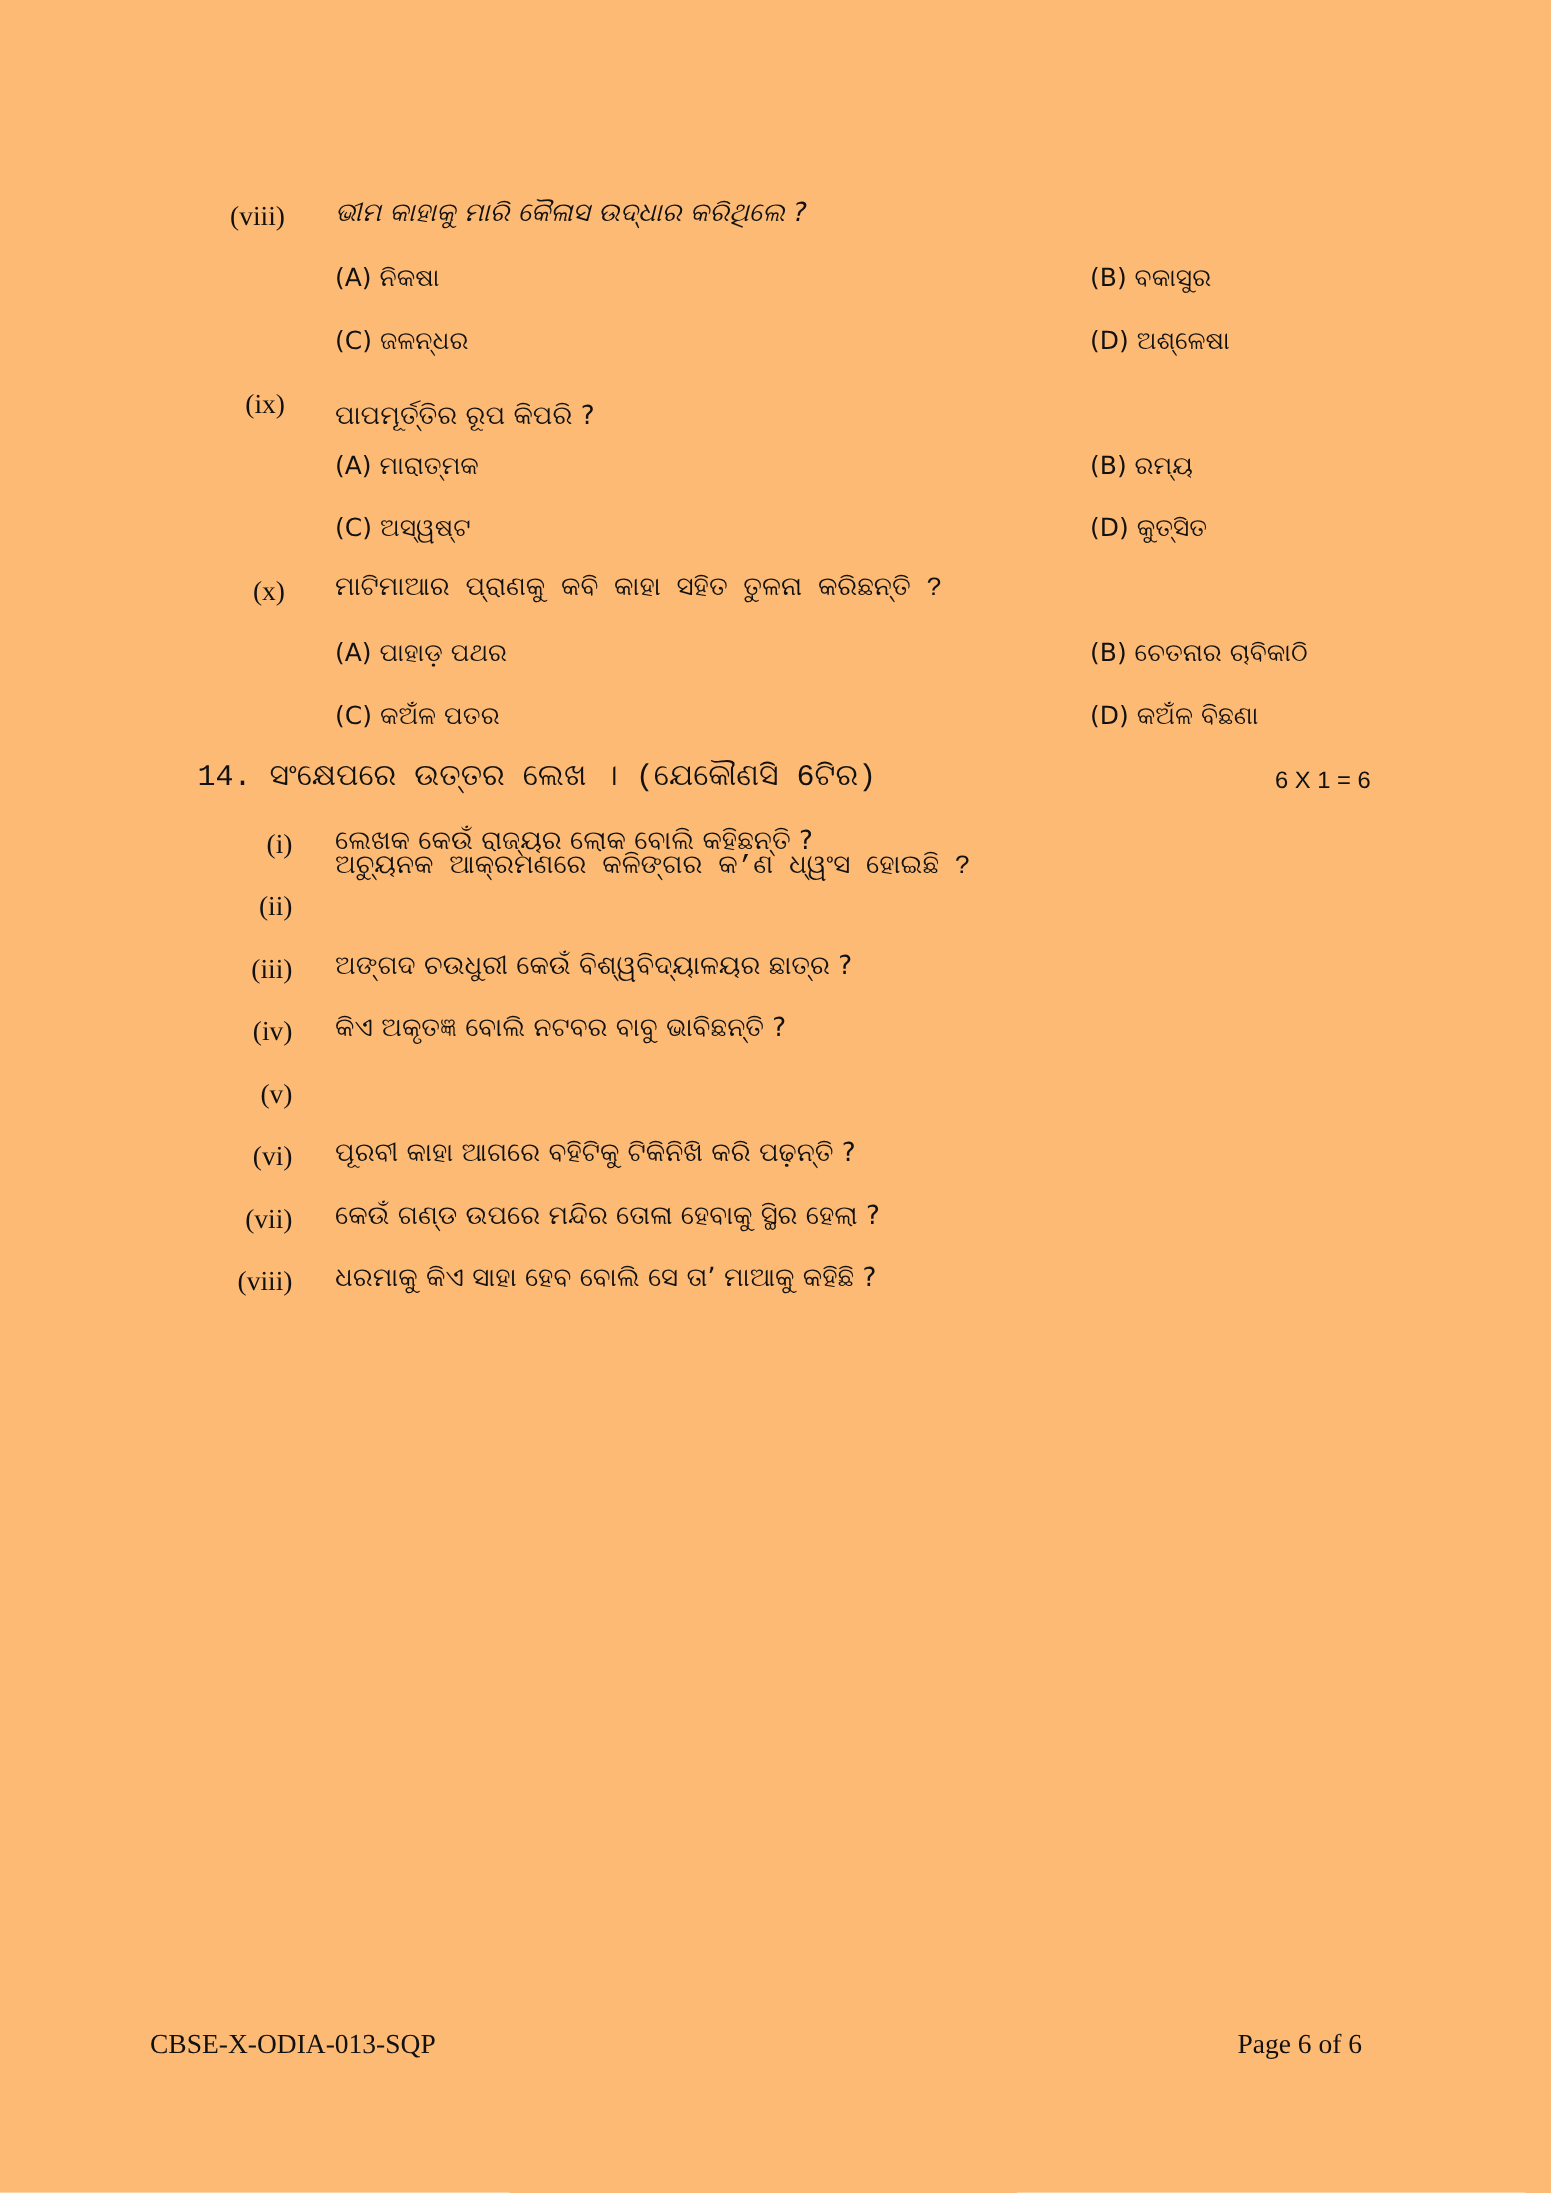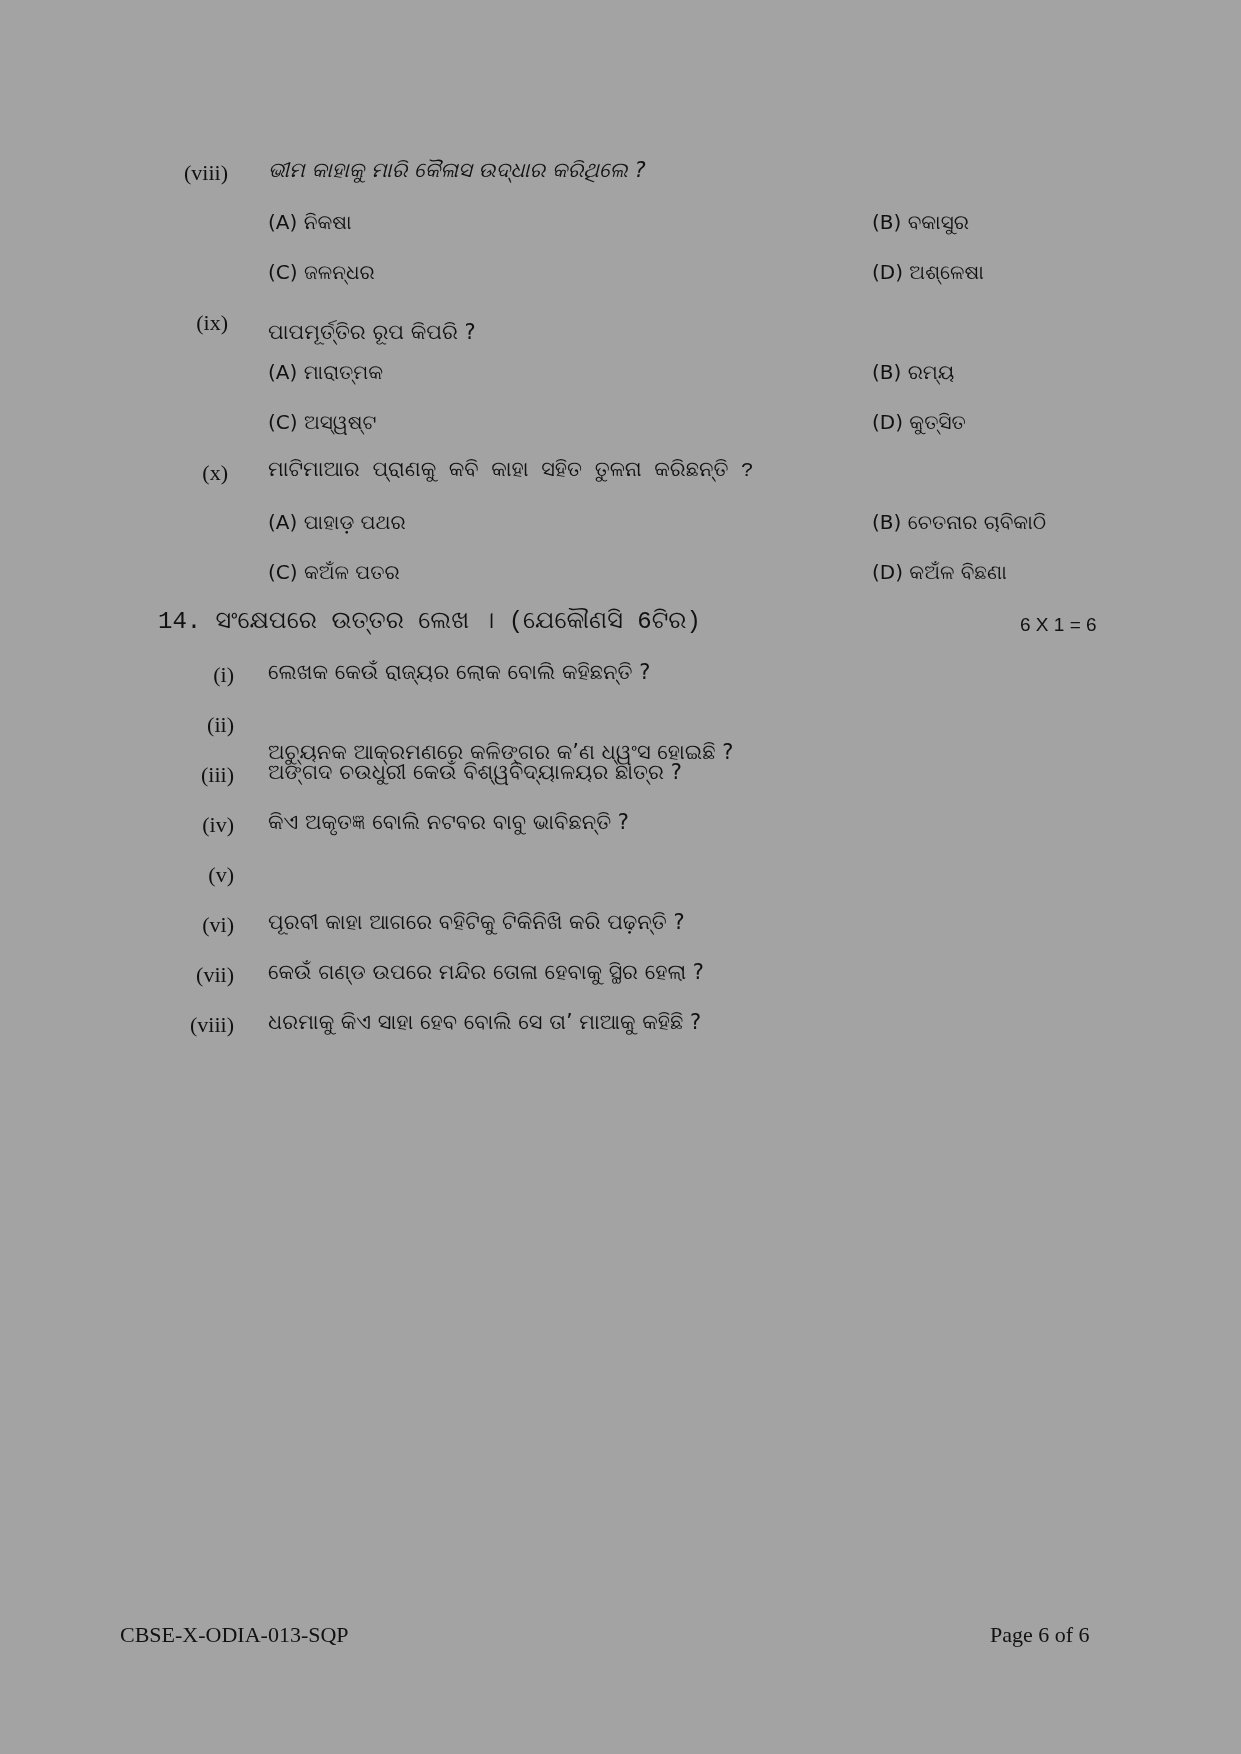--- a/index.html
+++ b/index.html
@@ -1,17 +1,17 @@
 <!DOCTYPE html>
 <html><head>
   <meta charset="utf-8">
   <style>
     html, body { margin: 0; padding: 0; background: #ffffff; }
     body { width: 1241px; height: 1754px; position: relative; overflow: hidden; color: #111; }
-    .page { position: absolute; left: 0; top: 0; width: 1241px; height: 1754px; background: #a3a3a3; }
+    .page { position: absolute; left: 0; top: 0; width: 1241px; height: 1754px; background: #fdba74; }
     .num { position: absolute; font-family: "Liberation Serif", "DejaVu Serif", serif; font-size: 22px; text-align: right; width: 90px; }
     .txt { position: absolute; font-family: "DejaVu Sans", "Liberation Sans", sans-serif; font-size: 21px; white-space: nowrap; }
     .opt { position: absolute; font-family: "DejaVu Sans", "Liberation Sans", sans-serif; font-size: 20px; white-space: nowrap; }
     .sec { position: absolute; font-family: Liberation Mono, monospace; font-size: 24px; white-space: nowrap; }
     .marks { position: absolute; font-family: "Liberation Sans", "DejaVu Sans", sans-serif; font-size: 19px; white-space: nowrap; }
     .footer { position: absolute; font-family: "Liberation Serif", "DejaVu Serif", serif; font-size: 22px; white-space: nowrap; }
   </style>
 </head>
 <body>
 
@@ -38,21 +38,21 @@
   <div class="opt" style="left:268px; top:560px;">(C) କଅଁଳ ପତର</div>
   <div class="opt" style="left:872px; top:560px;">(D) କଅଁଳ ବିଛଣା</div>
 
   <div class="sec" style="left:158px; top:608px;">14. ସଂକ୍ଷେପରେ ଉତ୍ତର ଲେଖ । (ଯେକୌଣସି 6ଟିର)</div>
   <div class="marks" style="left:1020px; top:614px;">6 X 1 = 6</div>
 
   <div class="num" style="left:144px; top:662px;">(i)</div>
   <div class="txt" style="left:268px; top:660px;">ଲେଖକ କେଉଁ ରାଜ୍ୟର ଲୋକ ବୋଲି କହିଛନ୍ତି ?</div>
 
   <div class="num" style="left:144px; top:712px;">(ii)</div>
-  <div class="txt" style="left:268px; top:740px;">ଅଚ୍ୟୁନକ ଆକ୍ରମଣରେ କଳିଙ୍ଗର କ’ଣ ଧ୍ୱଂସ ହୋଇଛି ?</div>
+  <div class="txt" style="left:268px; top:680px;font-family:Liberation Mono, monospace;">ଅଚ୍ୟୁନକ ଆକ୍ରମଣରେ କଳିଙ୍ଗର କ’ଣ ଧ୍ୱଂସ ହୋଇଛି ?</div>
 
   <div class="num" style="left:144px; top:762px;">(iii)</div>
   <div class="txt" style="left:268px; top:760px;">ଅଙ୍ଗଦ ଚଉଧୁରୀ କେଉଁ ବିଶ୍ୱବିଦ୍ୟାଳୟର ଛାତ୍ର ?</div>
 
   <div class="num" style="left:144px; top:812px;text-align:right;">(iv)</div>
   <div class="txt" style="left:268px; top:810px;">କିଏ ଅକୃତଜ୍ଞ ବୋଲି ନଟବର ବାବୁ ଭାବିଛନ୍ତି ?</div>
 
   <div class="num" style="left:144px; top:862px;">(v)</div>
 
   <div class="num" style="left:144px; top:912px;">(vi)</div>

